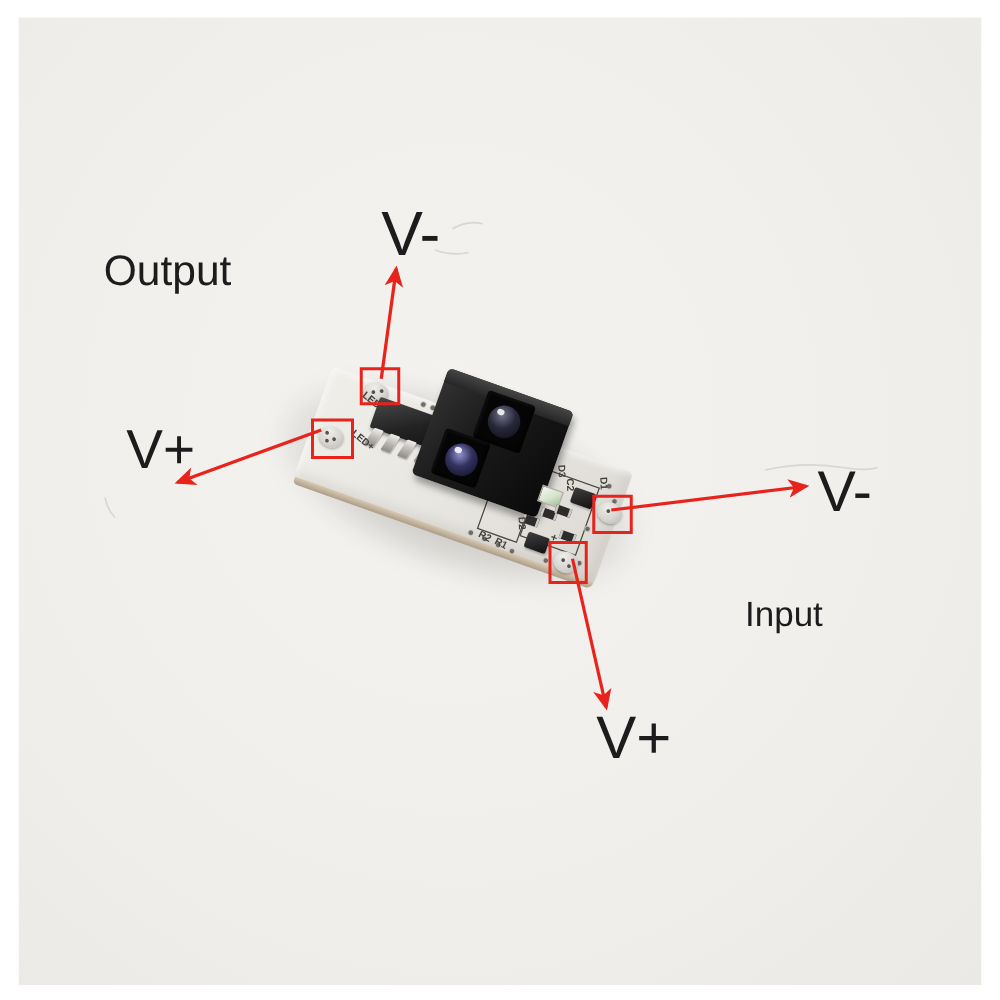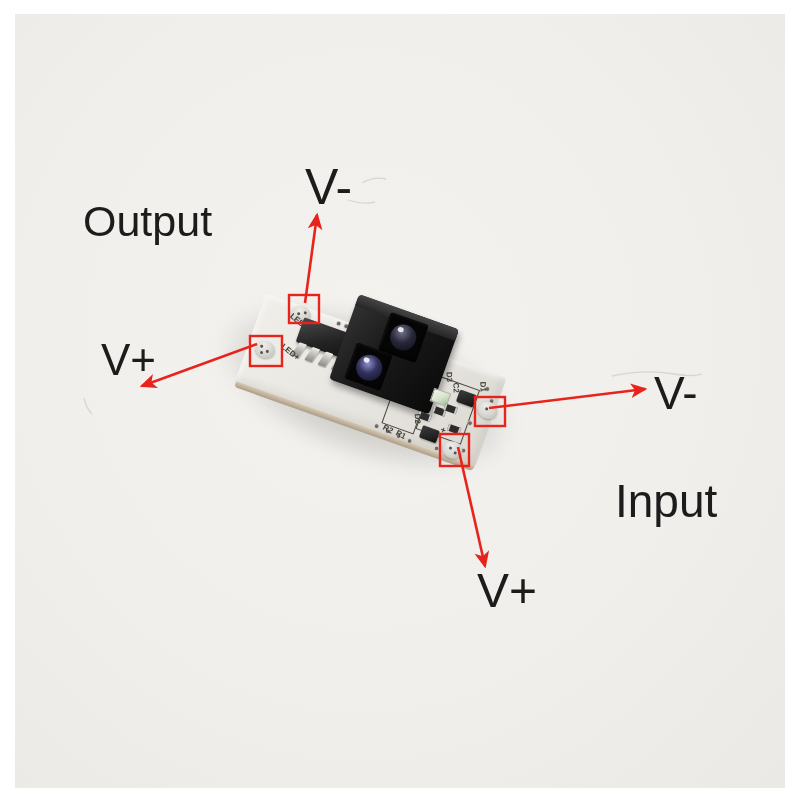--- a/index.html
+++ b/index.html
@@ -54,25 +54,25 @@
         font-family:"Liberation Sans",sans-serif;white-space:nowrap;}
   .silk-box{position:absolute;border:1.5px solid #4a473f;}
   
   .overlay{position:absolute;left:0;top:0;width:800px;height:800px;}
   .ann-line{stroke:#e8231c;stroke-width:2.6;fill:none;}
   .ann-box{stroke:#e8231c;stroke-width:2.4;fill:none;}
   .scratch{stroke:#c6c4c0;stroke-width:1.3;fill:none;opacity:.6;}
   
   .label{position:absolute;color:#1c1c1c;line-height:1;white-space:nowrap;
          font-family:"Liberation Sans",sans-serif;}
-  .lbl-output{left:83px;top:200px;font-size:43px;}
+  .lbl-output{left:83px;top:200px;font-size:34px;}
   .lbl-vminus-top{left:305px;top:162px;font-size:50px;}
   .lbl-vplus-left{left:101px;top:338px;font-size:44px;}
   .lbl-vminus-right{left:654px;top:370px;font-size:46px;}
-  .lbl-input{left:615px;top:478px;font-size:46px;}
+  .lbl-input{left:596px;top:478px;font-size:28px;}
   .lbl-vplus-bottom{left:477px;top:567px;font-size:48px;}
   .lbl-guidance{left:83px;top:688px;font-size:35px;}
 </style>
 </head>
 <body>
 
 <div class="scene">
   <div class="photo">
 
     <div class="board-shadow" style="left:201px;top:304px;"></div>

